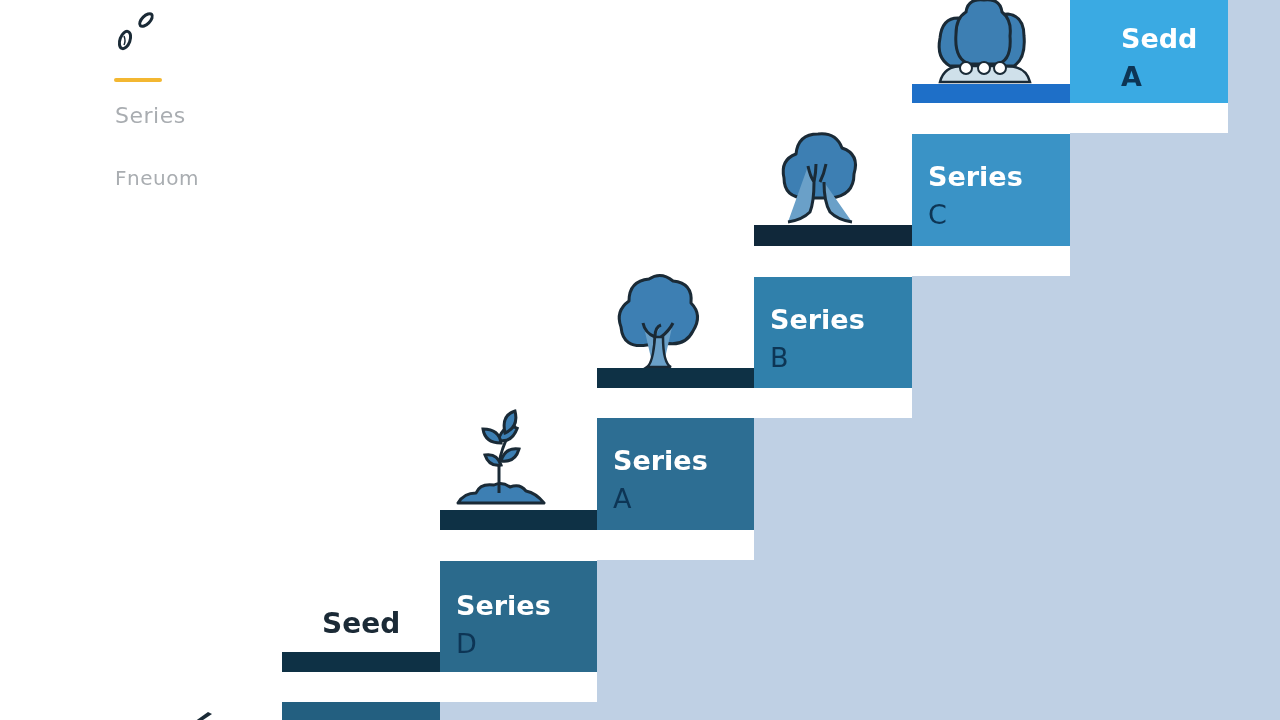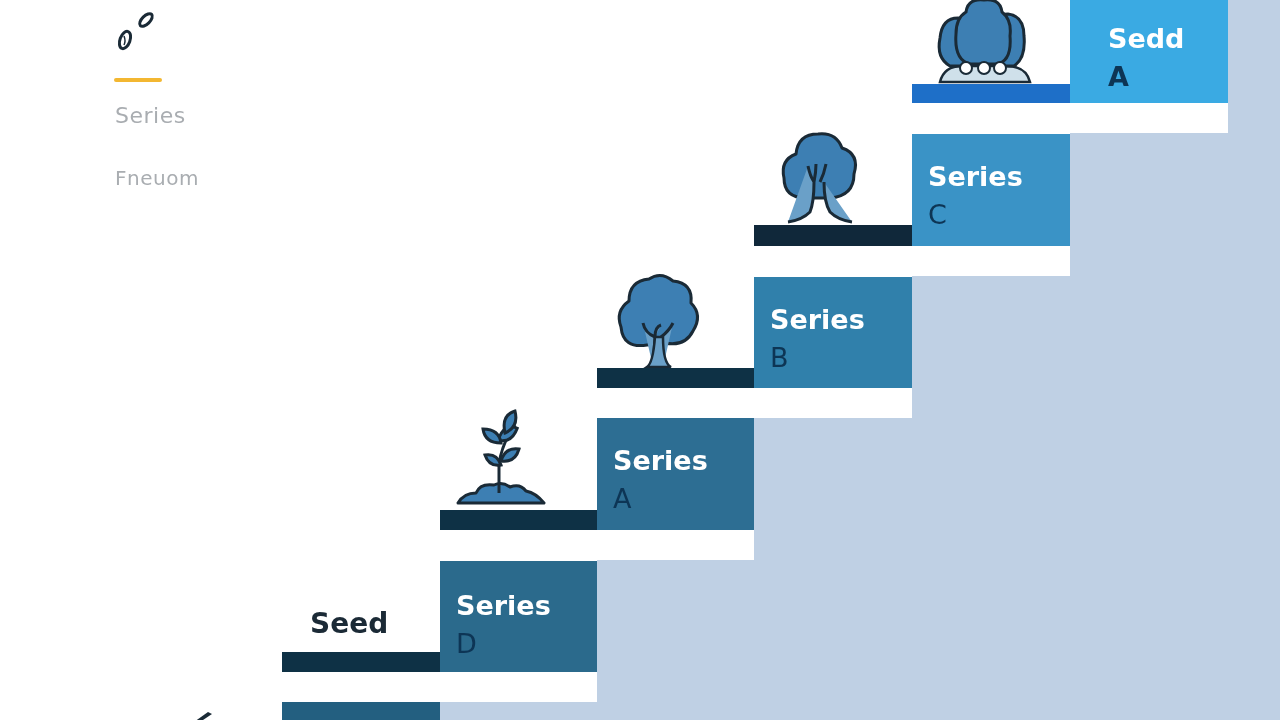--- a/index.html
+++ b/index.html
@@ -30,21 +30,21 @@
     <ellipse cx="11" cy="30" rx="5" ry="9" transform="rotate(20 11 30)" fill="none" stroke="#1a2a36" stroke-width="3"></ellipse>
     <path d="M10 26 q2 5 0 9" fill="none" stroke="#1a2a36" stroke-width="1.5"></path>
     <ellipse cx="32" cy="10" rx="4" ry="8" transform="rotate(45 32 10)" fill="none" stroke="#1a2a36" stroke-width="3"></ellipse>
   </svg>
   <div class="accent" style="left:114px;top:78px;width:48px;"></div>
   <div class="side-text" style="left:115px;top:103px;">Series</div>
   <div class="side-text" style="left:115px;top:166px;font-size:20px;">Fneuom</div>
 </div>
 
 <div>
-  <div class="step-label" style="left:310px;top:607px;">Seed</div>
+  <div class="step-label" style="left:322px;top:607px;">Seed</div>
   <div class="bar" style="left:282px;top:652px;width:158px;height:20px;background:#0e3145;"></div>
   <div class="box" style="left:440px;top:561px;width:157px;height:111px;background:#2b6a8c;padding-top:26px;">
     <div>Series</div>
     <div class="l2">D</div>
   </div>
   <div class="abs strip" style="left:282px;top:672px;width:315px;height:30px;"></div>
   <div class="abs" style="left:282px;top:702px;width:158px;height:18px;background:#235f80;"></div>
   <svg style="left:190px;top:710px;" width="30" height="12" viewBox="0 0 30 12">
     <path d="M4 12 L18 2 L22 4 L10 12 Z" fill="#1a2a36"></path>
   </svg>
@@ -100,18 +100,18 @@
   <svg style="left:936px;top:0px;" width="98" height="84" viewBox="0 0 98 84">
     <path d="M4 82 q4 -16 22 -16 L70 66 q20 0 24 16 Z" fill="#cfe0ea" stroke="#1a2a36" stroke-width="2.5"></path>
     <path d="M14 66 q-14 -8 -10 -28 q2 -20 18 -20 q14 2 16 20 q2 22 -10 28 Z" fill="#3d7fb3" stroke="#1a2a36" stroke-width="3"></path>
     <path d="M66 66 q-12 -8 -10 -30 q2 -22 16 -22 q16 2 16 22 q2 22 -10 30 Z" fill="#3d7fb3" stroke="#1a2a36" stroke-width="3"></path>
     <path d="M34 64 q-16 -4 -14 -30 q0 -16 10 -22 q2 -14 18 -12 q16 -2 18 12 q10 8 8 24 q2 26 -14 28 Z" fill="#3d7fb3" stroke="#1a2a36" stroke-width="3"></path>
     <circle cx="30" cy="68" r="6" fill="#ffffff" stroke="#1a2a36" stroke-width="2"></circle>
     <circle cx="48" cy="68" r="6" fill="#ffffff" stroke="#1a2a36" stroke-width="2"></circle>
     <circle cx="64" cy="68" r="6" fill="#ffffff" stroke="#1a2a36" stroke-width="2"></circle>
   </svg>
   <div class="bar" style="left:912px;top:84px;width:158px;height:19px;background:#1e6fc8;"></div>
-  <div class="box" style="left:1070px;top:0;width:158px;height:128px;background:#3aaae3;padding-top:20px;padding-left:38px;">
+  <div class="box" style="left:1070px;top:0;width:158px;height:128px;background:#3aaae3;padding-top:20px;padding-left:51px;">
     <div>Sedd</div>
     <div class="l2" style="font-weight:bold;">A</div>
   </div>
   <div class="abs strip" style="left:912px;top:103px;width:316px;height:30px;"></div>
 </div>
 
 </body></html>

